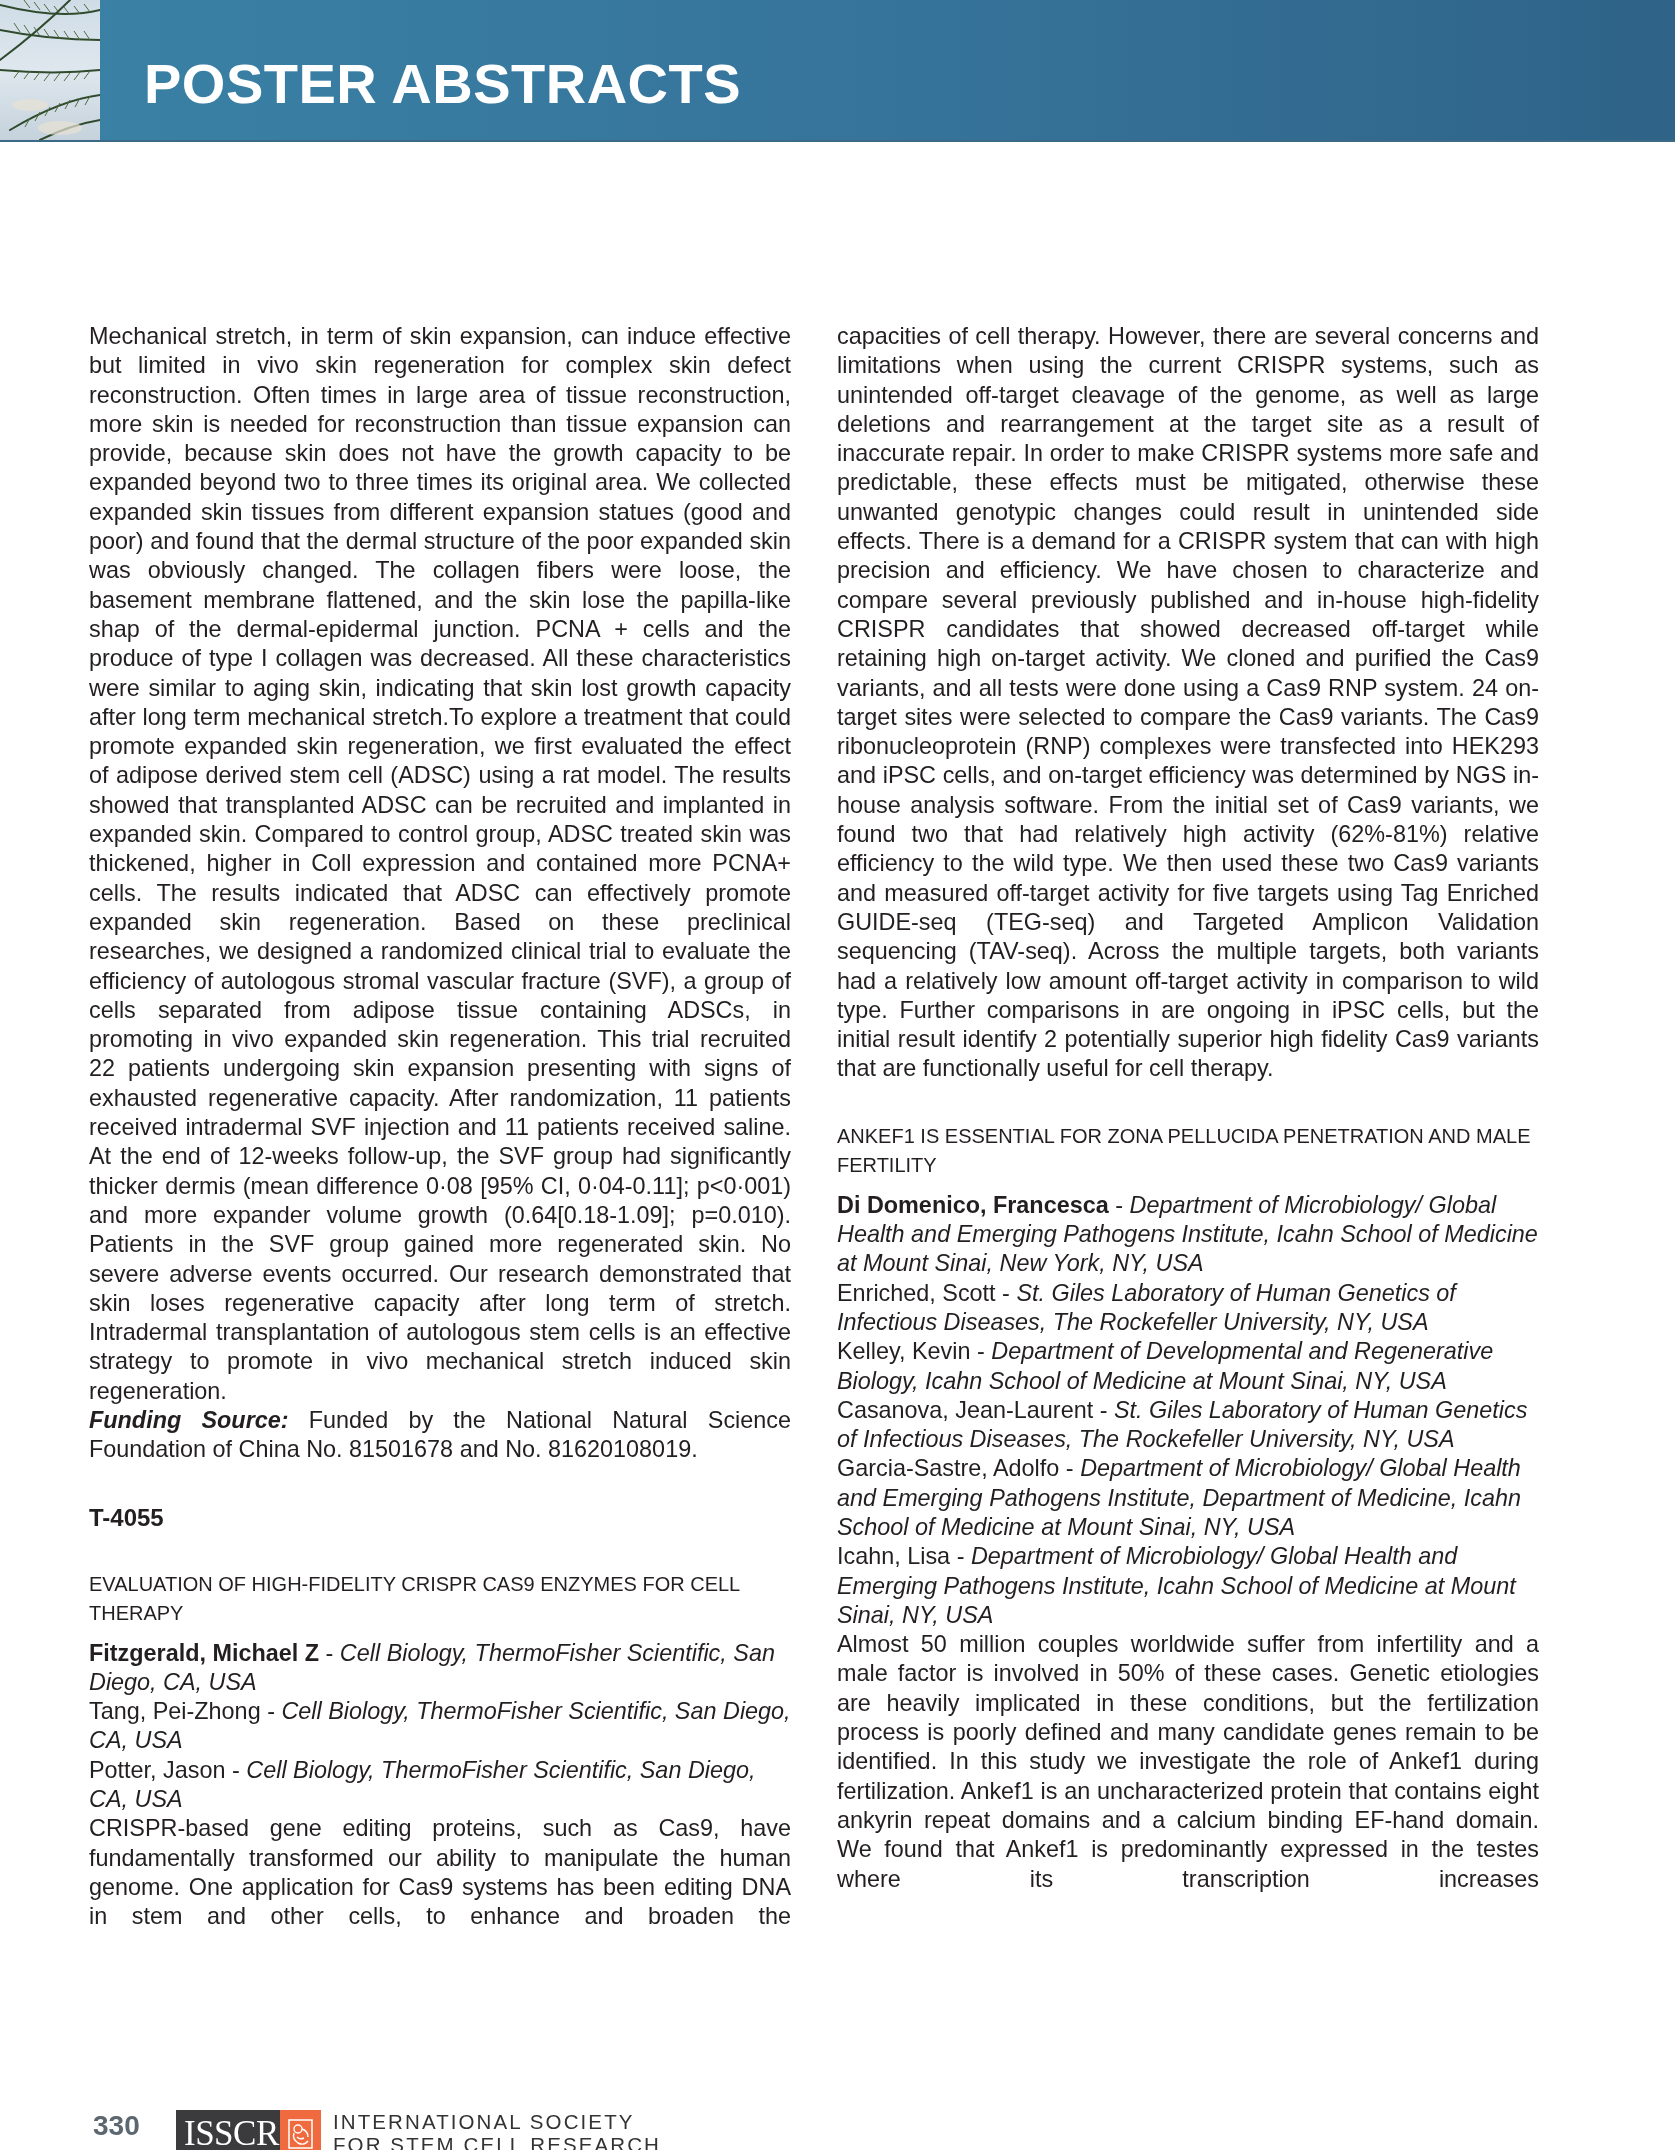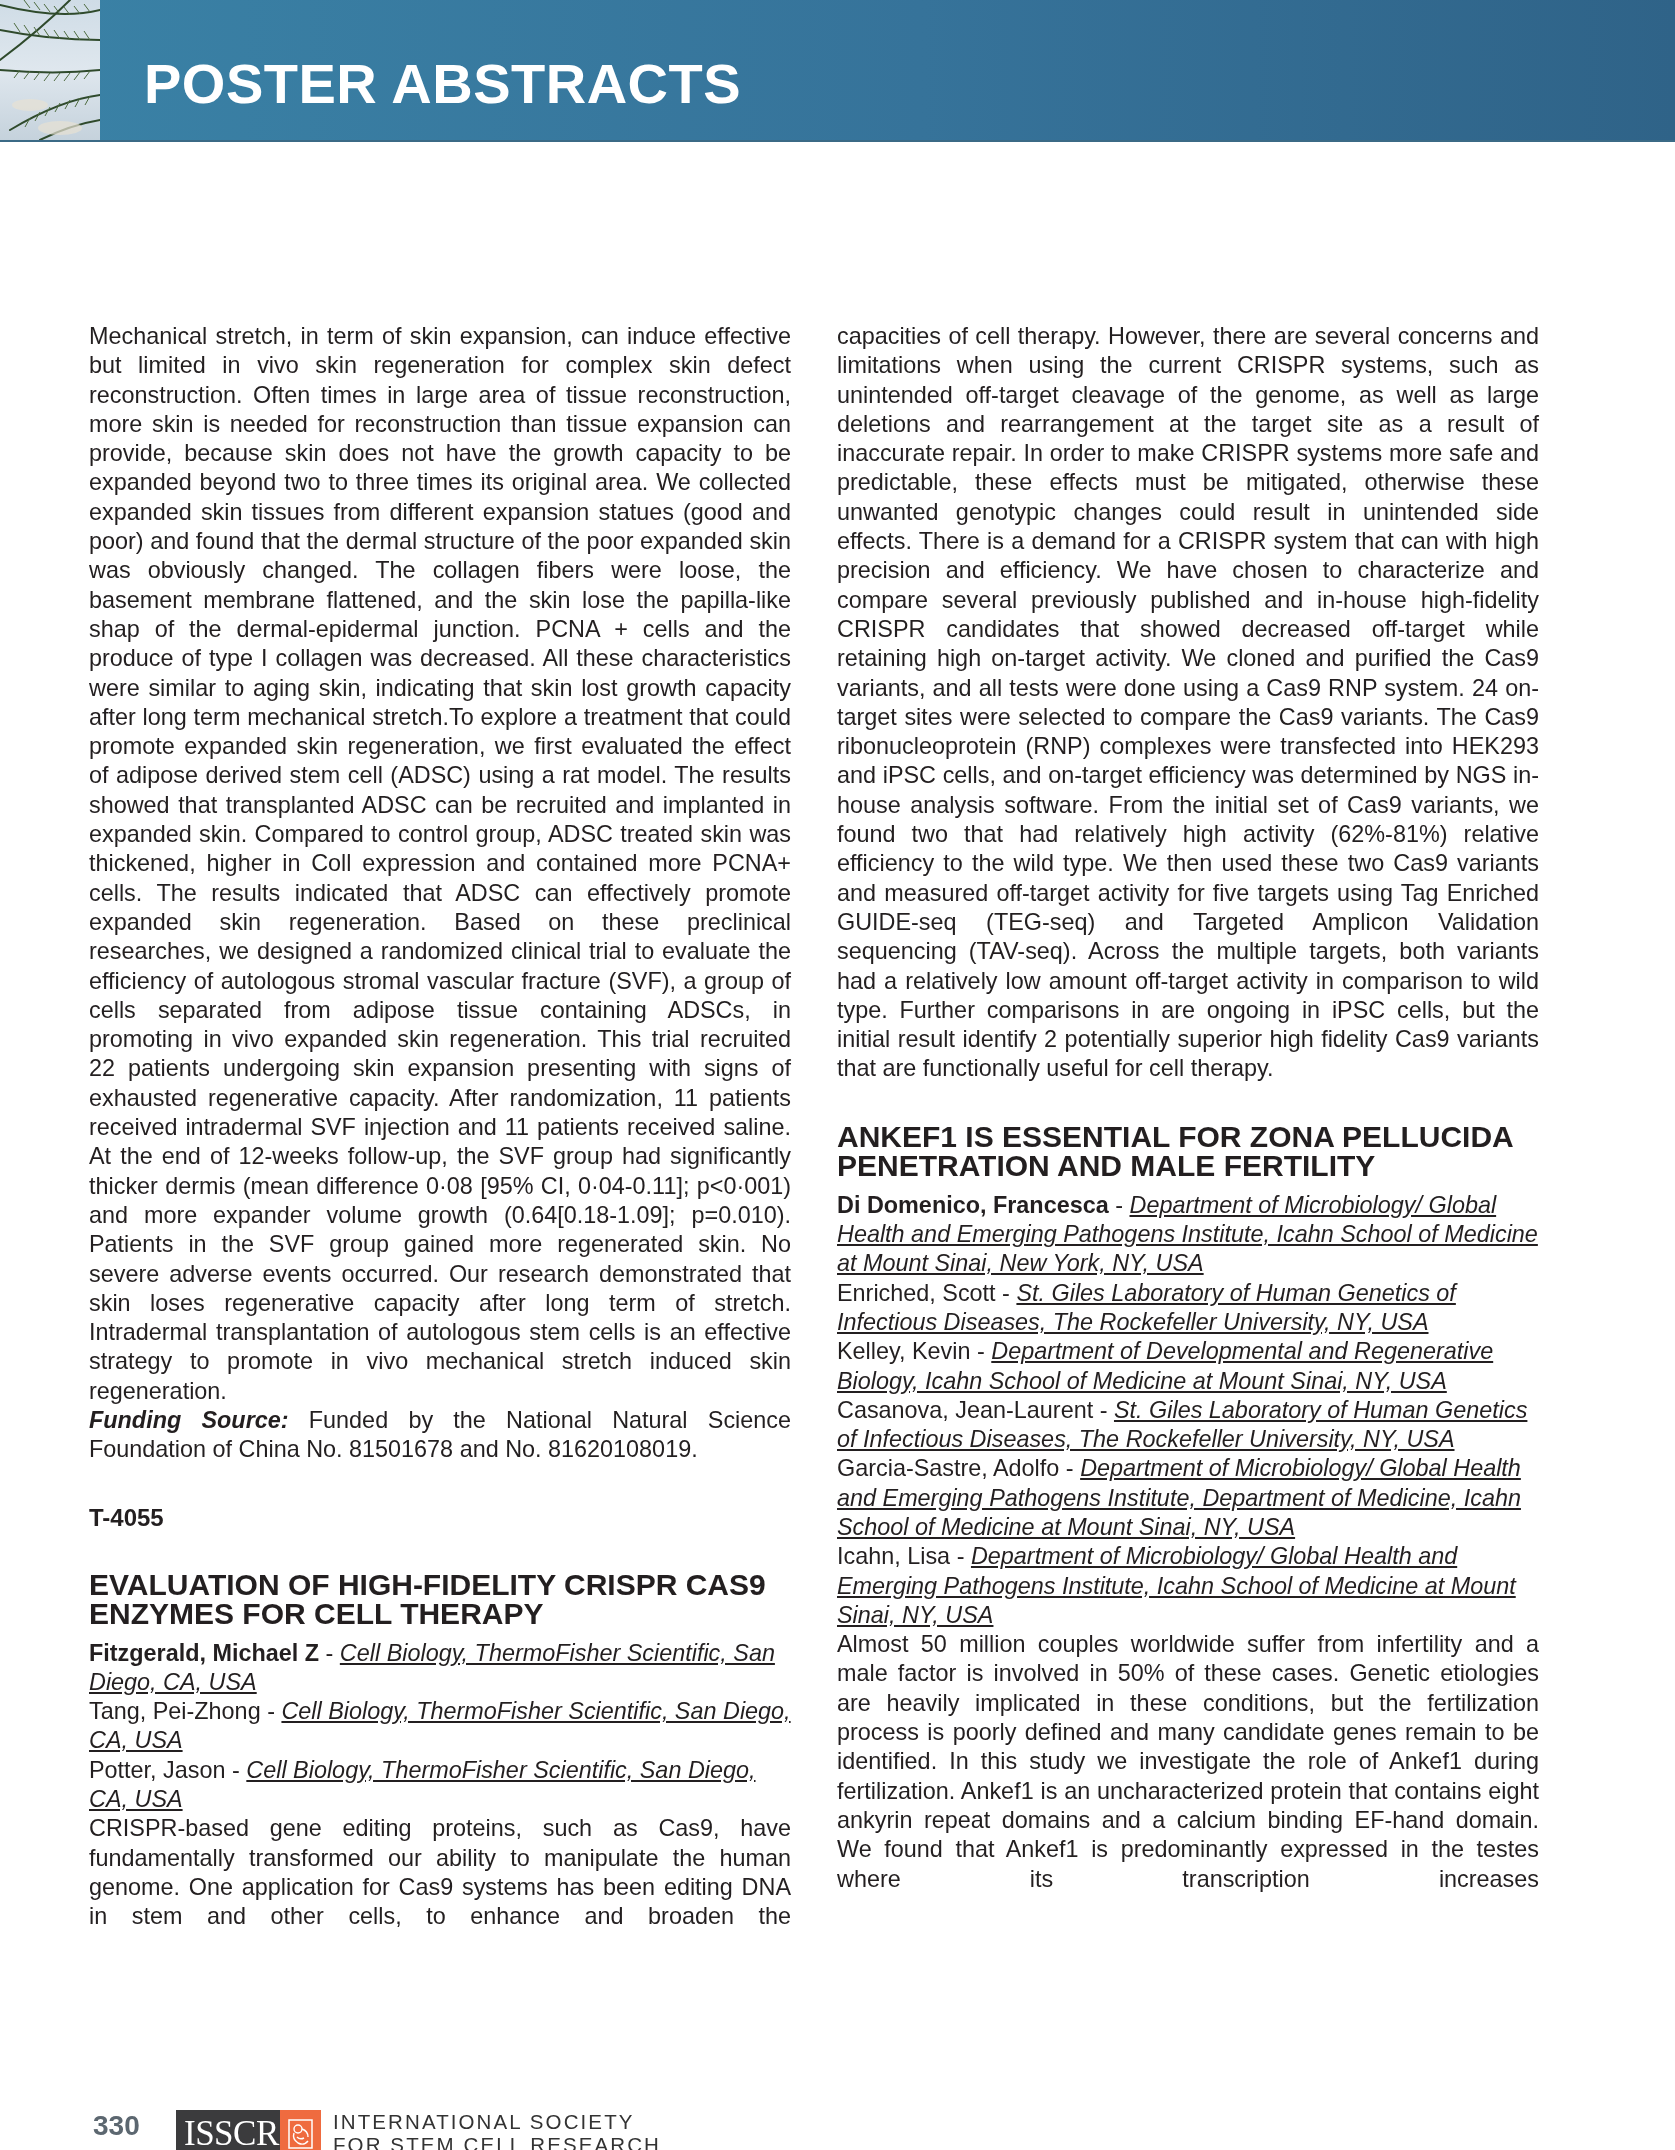--- a/index.html
+++ b/index.html
@@ -27,25 +27,25 @@
     position: absolute; top: 322px; width: 702px;
     font-size: 23.4px; line-height: 29.3px;
   }
   .col.left { left: 89px; }
   .col.right { left: 837px; width: 702px; }
   .para { text-align: justify; margin: 0; }
   .para + .para { margin-top: 0; }
   .funding { margin-top: 13px; text-align: justify; }
   .funding .lbl { font-weight: bold; font-style: italic; }
   .abs-id { font-weight: bold; font-size: 24px; line-height: 29px; margin-top: 38px; }
-  .abs-title { font-weight: bold; font-size: 30px; line-height: 29.5px; margin-top: 38px; text-transform: uppercase; }
+  .abs-title { font-weight: normal; font-size: 20px; line-height: 29.5px; margin-top: 38px; text-transform: uppercase; }
   .authors { margin-top: 10px; line-height: 29.3px; }
   .author-line { display: block; }
   .author-name.first { font-weight: bold; }
-  .aff { font-style: italic; text-decoration: underline; }
+  .aff { font-style: italic; }
   .body-gap { }
   .footer {
     position: absolute; left: 0; top: 2050px; width: 1675px; height: 100px;
   }
   .page-num {
     position: absolute; left: 93px; top: 60px; font-size: 28px; font-weight: bold; color: #5c6770;
     line-height: 32px;
   }
   .logo-box {
     position: absolute; left: 176px; top: 60px; height: 48px; width: 145px;

